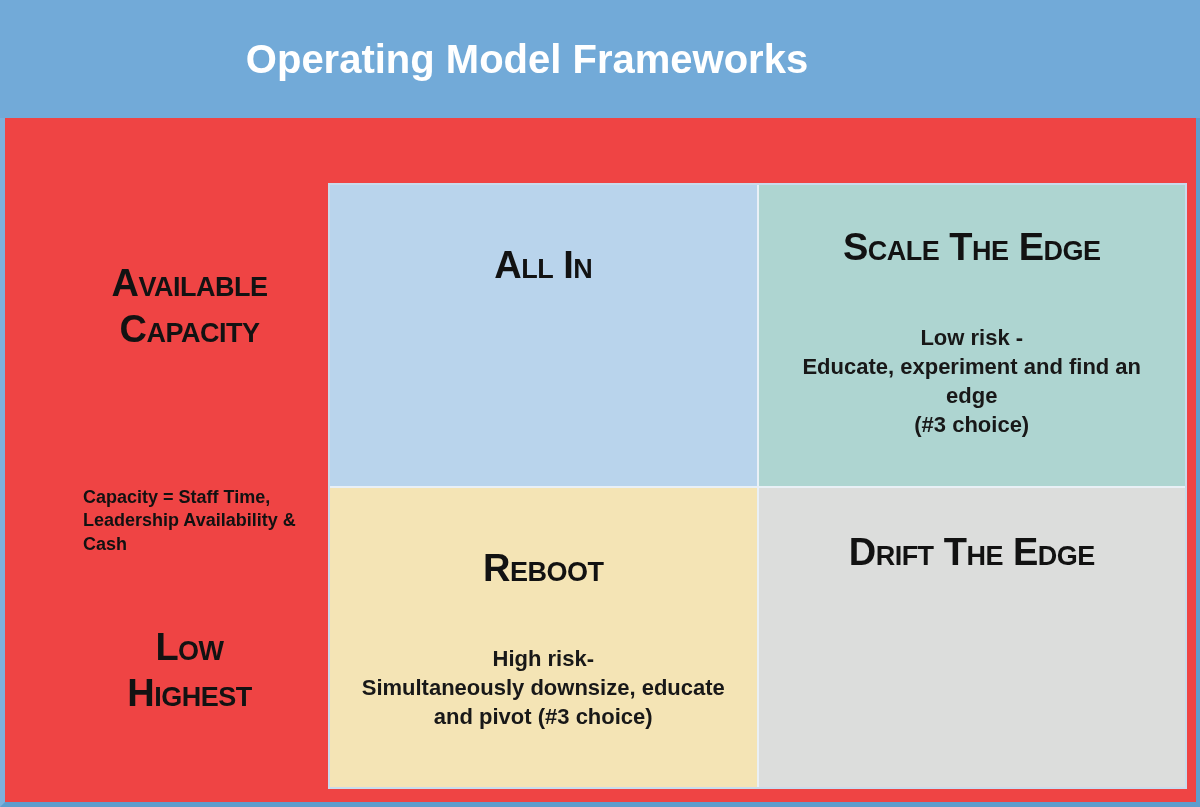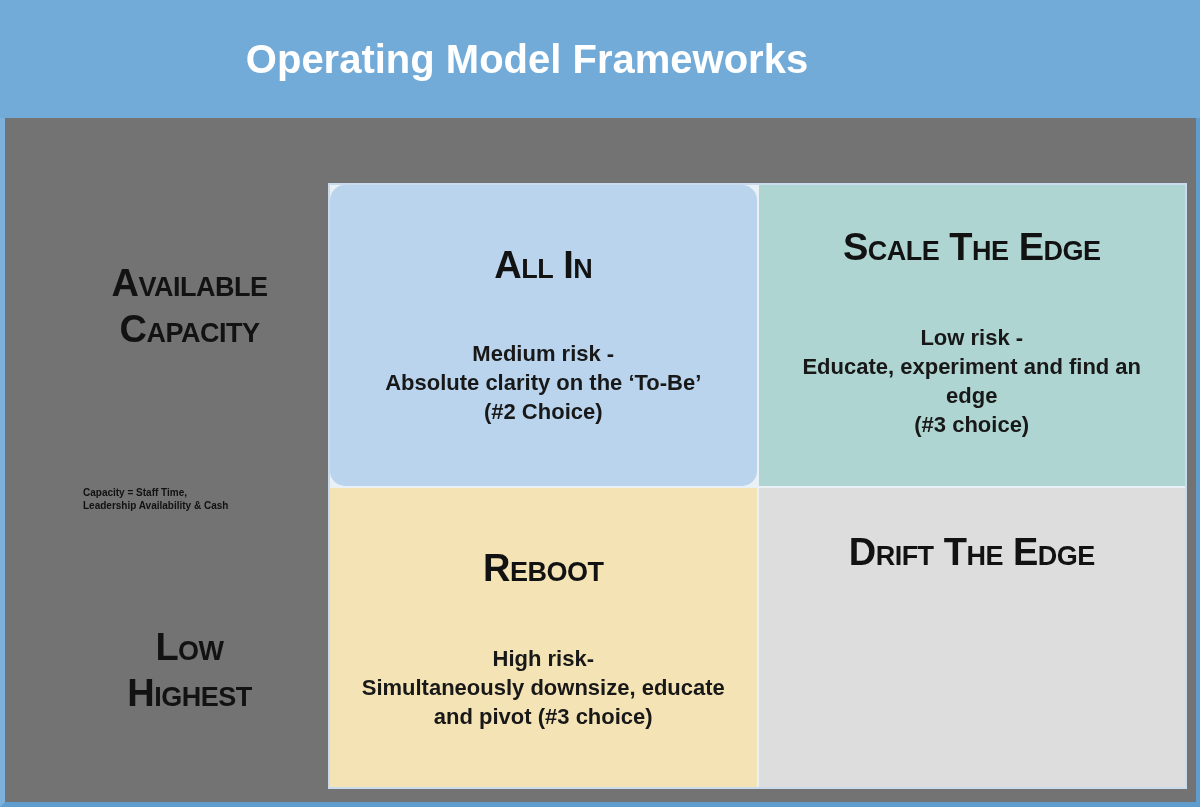--- a/index.html
+++ b/index.html
@@ -3,21 +3,21 @@
 <meta charset="utf-8">
 <style>
   html,body{margin:0;padding:0;}
   body{
     width:1200px;height:807px;position:relative;background:#ffffff;
     font-family:"Liberation Sans", sans-serif;color:#141414;overflow:hidden;
   }
   .frame{
     position:absolute;inset:0;box-sizing:border-box;
     border-left:5px solid #7db1dc;border-right:4px solid #5e9dcd;border-bottom:5px solid #5e9dcd;
-    background:#737373;
+    background:#ef4444;
   }
   
   .titlebar{
     position:absolute;left:-5px;top:0;width:1204px;height:118px;
     display:flex;align-items:center;
   }
   .title{
     margin:0;width:100%;text-align:center;padding-right:150px;box-sizing:border-box;
     font-size:40px;font-weight:bold;letter-spacing:0px;color:#ffffff;
   }
@@ -33,21 +33,21 @@
   
   .rowlabel{
     position:absolute;left:0;width:369px;text-align:center;
     font-size:38px;font-weight:bold;font-variant:small-caps;letter-spacing:-0.5px;
     line-height:46px;white-space:pre-line;color:#121212;
   }
   .rl-top{top:260px;}
   .rl-bottom{top:624px;}
   .capnote{
     position:absolute;left:78px;top:486px;width:215px;
-    font-size:10px;font-weight:bold;line-height:1.3;white-space:pre-line;
+    font-size:18px;font-weight:bold;line-height:1.3;white-space:pre-line;
     text-align:left;color:#111111;
   }
   
   .grid{
     position:absolute;left:323px;top:183px;width:859px;height:606px;
     box-sizing:border-box;border:2px solid #c9dbec;background:#e9f0f6;
     display:grid;grid-template-columns:1fr 1fr;grid-template-rows:301px 1fr;gap:2px;
   }
   .q{
     display:flex;flex-direction:column;align-items:center;text-align:center;
@@ -79,25 +79,22 @@
 Capacity</div>
 
   <div class="capnote">Capacity = Staff Time,
 Leadership Availability &amp; Cash</div>
 
   <div class="rowlabel rl-bottom">Low
 Highest</div>
 
   <div class="grid">
 
-    <section class="q q-tl" style="background-color: rgb(185, 212, 236); border-radius: 15px;">
+    <section class="q q-tl" style="background-color: rgb(185, 212, 236);">
       <h2 class="q-title">All In</h2>
-      <p class="q-body">Medium risk -
-Absolute clarity on the ‘To-Be’
-(#2 Choice)</p>
     </section>
 
     <section class="q q-tr" style="background-color: rgb(174, 213, 209);">
       <h2 class="q-title">Scale The Edge</h2>
       <p class="q-body">Low risk -
 Educate, experiment and find an
 edge
 (#3 choice)</p>
     </section>
 

